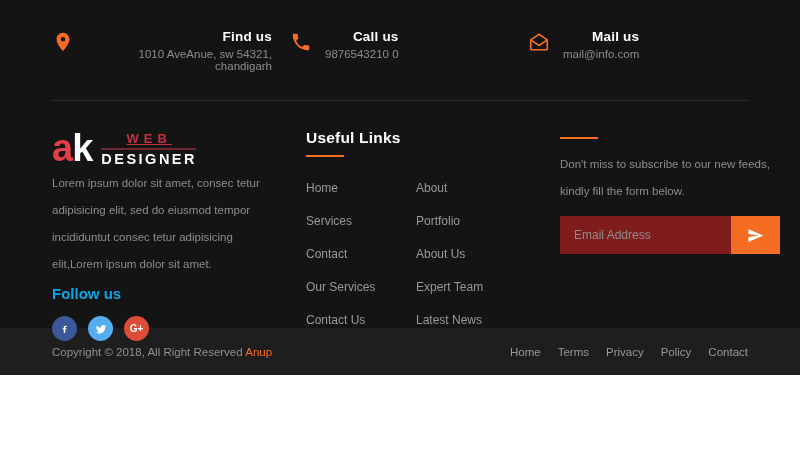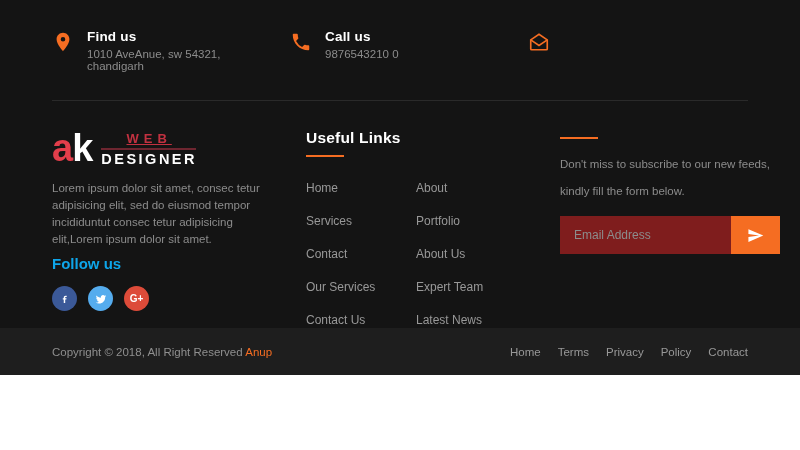--- a/index.html
+++ b/index.html
@@ -12,20 +12,21 @@
   .footer { background: #141414; width: 100%; }
   .container { width: 696px; margin: 0 auto; }
 
   
   .contact-bar {
     display: grid;
     grid-template-columns: 220px 220px 220px;
     gap: 18px;
     padding: 29px 0 28px 0;
     border-bottom: 1px solid #2a2a2a;
+    text-align: right;
   }
   .contact-item { display: flex; align-items: flex-start; }
   .c-icon { width: 22px; height: 24px; margin-right: 13px; margin-top: 2px; flex: none; }
   .c-icon svg { width: 22px; height: 22px; display: block; }
   .c-title { color: #ffffff; font-size: 13.5px; font-weight: bold; letter-spacing: .2px; }
   .c-sub { color: #8c8c8c; font-size: 11.5px; margin-top: 4px; }
 
   
   .main-grid {
     display: grid;
@@ -36,22 +37,22 @@
   }
 
   
   .logo { display: flex; align-items: center; }
   .logo-ak { font-size: 38px; font-weight: bold; letter-spacing: -1px; line-height: 36px; }
   .logo-right { display: inline-flex; flex-direction: column; margin-left: 9px; margin-top: 2px; }
   .logo-web { font-size: 13px; font-weight: bold; letter-spacing: 5px; text-align: center; text-decoration: underline; }
   .logo-line { display: block; height: 2px; width: 95px; margin: 2px 0 1px 0; }
   .logo-designer { color: #ffffff; font-size: 14.5px; font-weight: bold; letter-spacing: 2.5px; }
   .about-text {
-    color: #8c8c8c; font-size: 11.5px; line-height: 17px;
-    margin-top: 13px;
+    color: #8c8c8c; font-size: 11.5px; line-height: 27px;
+    margin-top: 3px;
   }
   .follow-heading { color: #0ea5e9; font-size: 15px; font-weight: bold; margin: 7px 0 14px 0; }
   .social-row { display: flex; gap: 11px; }
   .social-btn {
     width: 25px; height: 25px; border-radius: 50%;
     display: flex; align-items: center; justify-content: center;
     color: #fff; text-decoration: none; cursor: pointer;
   }
   .social-btn svg { width: 12px; height: 12px; fill: #ffffff; }
   .gplus-glyph { font-size: 10px; font-weight: bold; color: #fff; letter-spacing: 0; }
@@ -122,20 +123,24 @@
         </div>
       </div>
 
       <div class="contact-item">
         <span class="c-icon">
           <svg viewBox="0 0 24 24" fill="none" stroke-width="1.8" style="stroke: rgb(245, 109, 34);">
             <path d="M3 9.7 12 3.5l9 6.2V19.5a1 1 0 0 1-1 1H4a1 1 0 0 1-1-1z"></path>
             <path d="m3 9.7 9 6 9-6"></path>
           </svg>
         </span>
+        <div class="c-text">
+          <div class="c-title">Mail us</div>
+          <div class="c-sub">mail@info.com</div>
+        </div>
       </div>
 
     </div>
   </div>
 
   <div class="container main-grid">
 
     <div class="col">
       <div class="logo">
         <span class="logo-ak"><span style="color: rgb(226, 62, 75);">a</span><span style="color:#ffffff">k</span></span>

